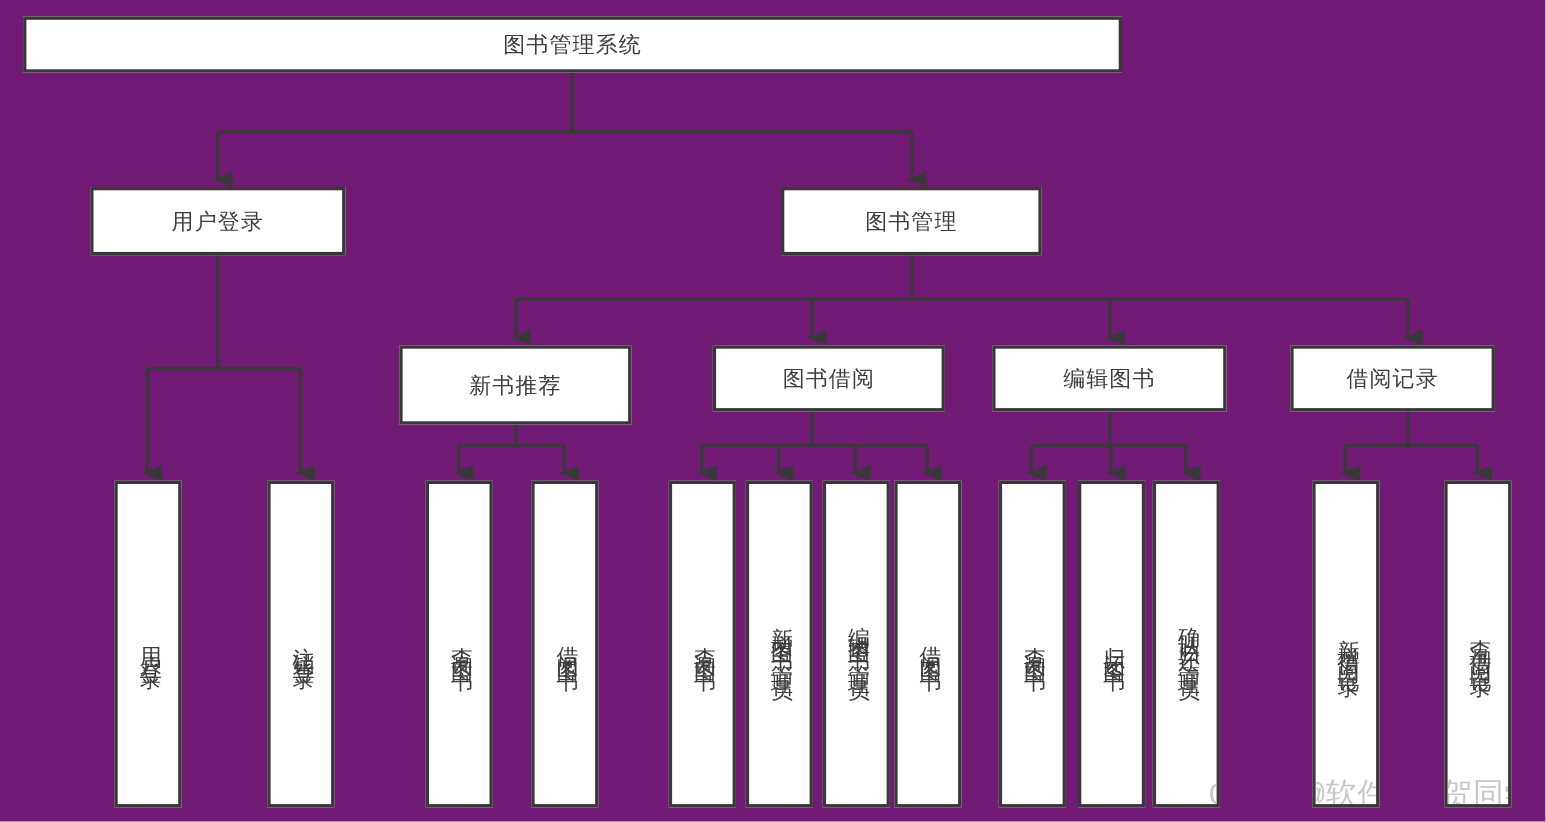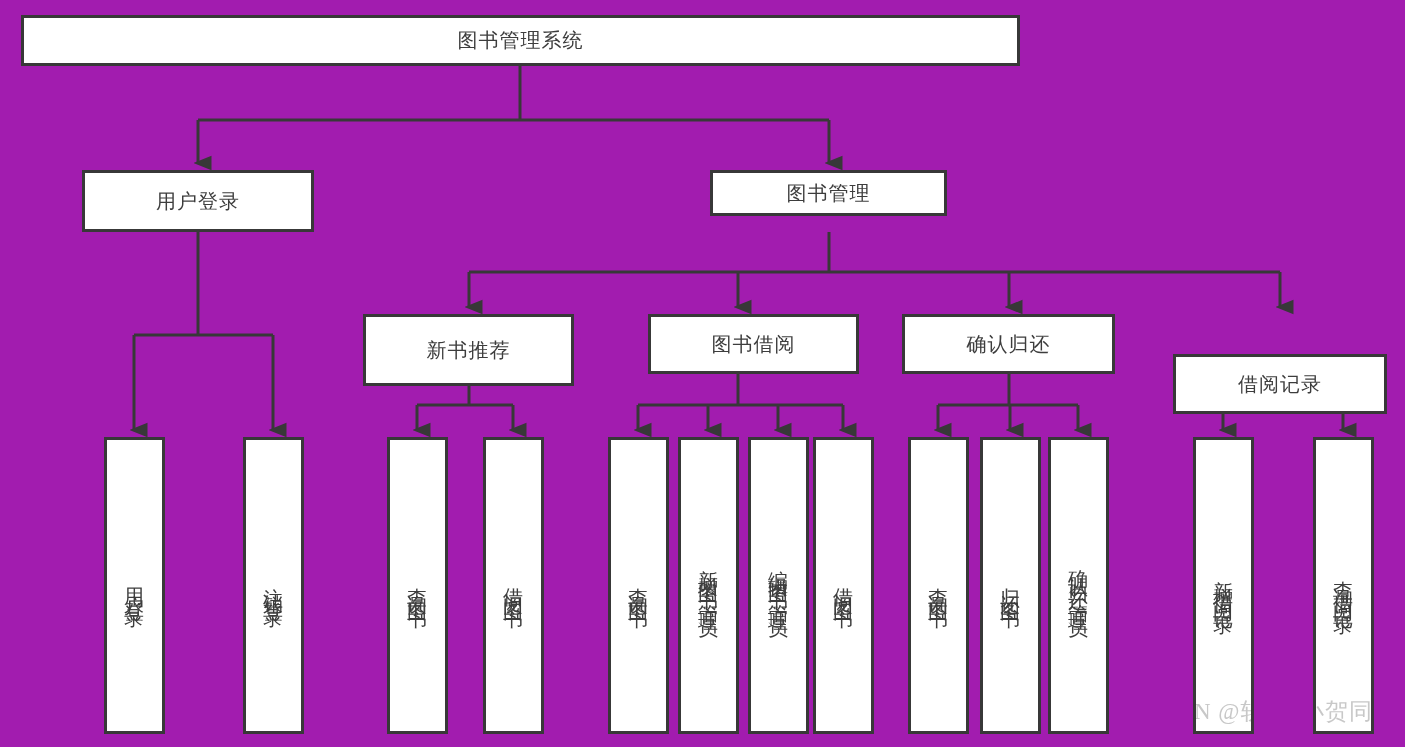--- a/index.html
+++ b/index.html
@@ -1,20 +1,20 @@
 <!DOCTYPE html>
 <html><head>
 <meta charset="utf-8">
 <style>
   html,body{margin:0;padding:0;background:#ffffff;}
   .stage{
     position:relative;
     width:1405px;height:747px;
-    background:#a21caf;
-    font-family:Liberation Serif, serif;
+    background:#701a75;
+    font-family:Liberation Mono, monospace;
     overflow:hidden;
   }
   .connectors{position:absolute;left:0;top:0;width:1405px;height:747px;}
   .node{
     position:absolute;
     box-sizing:border-box;
     border:3px solid #383838;
     background:#ffffff;
     display:flex;
     align-items:center;
@@ -28,40 +28,40 @@
     writing-mode:vertical-rl;
     letter-spacing:7px;
     font-size:20px;
     line-height:1;
     padding:6px 0;
   }
   
   .n-root{left:21px;top:15px;width:999px;height:51px;}
   
   .n-l2a{left:82px;top:170px;width:232px;height:62px;}
-  .n-l2b{left:710px;top:170px;width:237px;height:46px;}
+  .n-l2b{left:710px;top:170px;width:237px;height:62px;}
   
   .n-l3a{left:363px;top:314px;width:211px;height:72px;}
   .n-l3b{left:632px;top:314px;width:211px;height:60px;margin-left:16px;}
   .n-l3c{left:902px;top:314px;width:213px;height:60px;}
-  .n-l3d{left:1173px;top:314px;width:214px;height:60px;margin-top:40px;}
+  .n-l3d{left:1173px;top:314px;width:186px;height:60px;}
   
   .leaf{top:437px;width:61px;height:297px;}
   .n-f1{left:104px;}  .n-f2{left:243px;}
   .n-f3{left:387px;}  .n-f4{left:483px;}
   .n-f5{left:608px;}  .n-f6{left:678px;}
   .n-f7{left:748px;}  .n-f8{left:813px;}
   .n-f9{left:908px;}  .n-f10{left:980px;}
   .n-f11{left:1048px;}
   .n-f12{left:1193px;} .n-f13{left:1313px;}
   .watermark{
     position:absolute;
     right:8px;
-    bottom:20px;
-    font-size:23px;
+    bottom:6px;
+    font-size:28px;
     color:#c8c8c8;
     letter-spacing:1px;
     z-index:5;
     mix-blend-mode:darken;
     pointer-events:none;
   }
 </style>
 </head>
 <body>
 
@@ -117,21 +117,21 @@
     </g>
   </svg>
 
   <div class="node n-root">图书管理系统</div>
 
   <div class="node n-l2a">用户登录</div>
   <div class="node n-l2b">图书管理</div>
 
   <div class="node n-l3a">新书推荐</div>
   <div class="node n-l3b">图书借阅</div>
-  <div class="node n-l3c">确认归还</div>
+  <div class="node n-l3c">编辑图书</div>
   <div class="node n-l3d">借阅记录</div>
 
   <div class="node vertical leaf n-f1">用户登录</div>
   <div class="node vertical leaf n-f2">注销登录</div>
 
   <div class="node vertical leaf n-f3">查询图书</div>
   <div class="node vertical leaf n-f4">借阅图书</div>
 
   <div class="node vertical leaf n-f5">查询图书</div>
   <div class="node vertical leaf n-f6">新增图书（管理员）</div>

